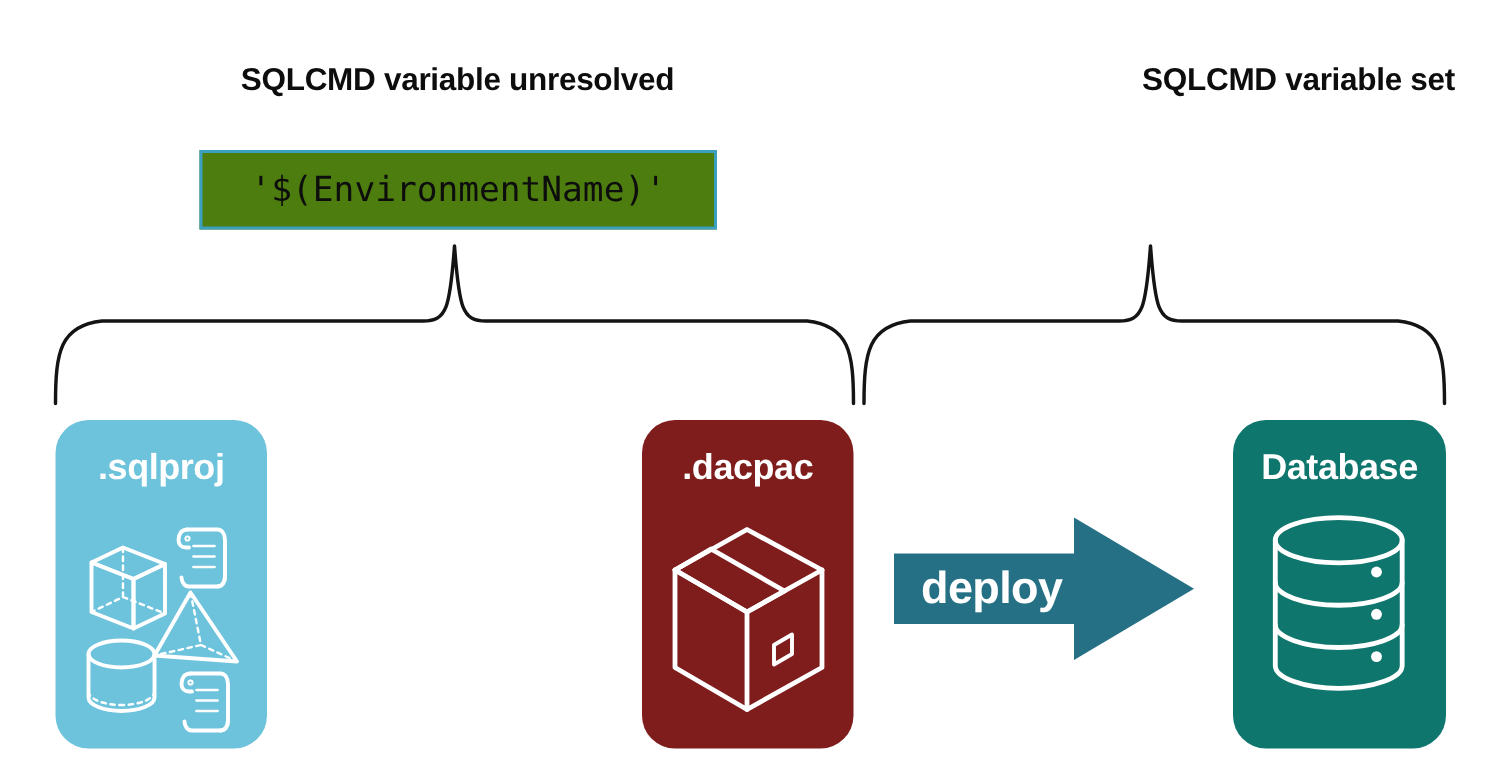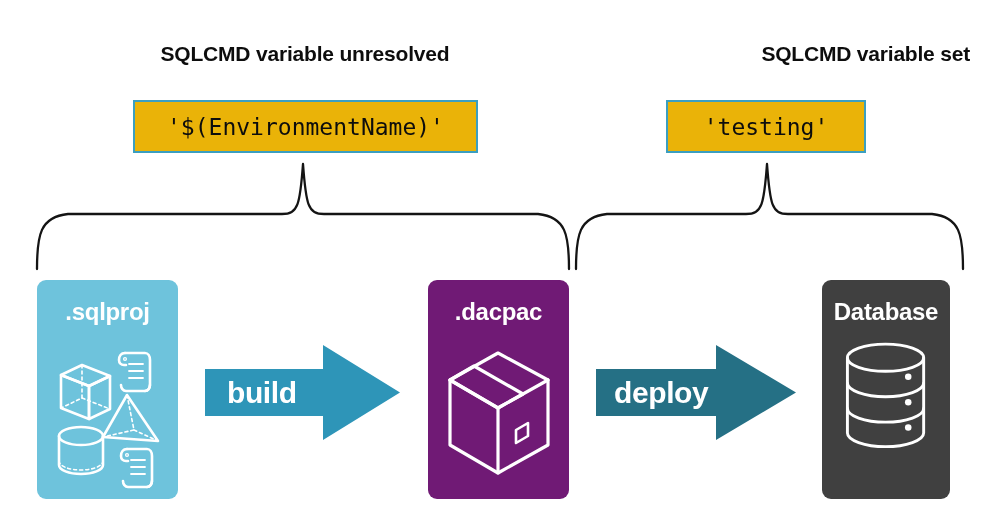--- a/index.html
+++ b/index.html
@@ -32,21 +32,21 @@
     white-space: nowrap;
   }
   #title-left  { left: 0;   top: 30px; width: 610px; }
   #title-right { left: 565px; top: 30px; width: 405px; text-align: right; }
 
   
   .code-box {
     position: absolute;
     box-sizing: border-box;
     border: 2px solid #3b9fc0;
-    background: #eab308;
+    background: #4d7c0f;
     display: flex;
     align-items: center;
     justify-content: center;
     font-family: "DejaVu Sans Mono", "Liberation Mono", monospace;
     font-size: 23px;
     color: #0d0d0d;
     letter-spacing: 0px;
     white-space: nowrap;
   }
   #code-box-left  { left: 133px; top: 88px; width: 345px; height: 53px; }
@@ -58,39 +58,39 @@
     top: 145px;
     left: 0;
     width: 1000px;
     height: 115px;
     pointer-events: none;
   }
 
   
   .card {
     position: absolute;
-    border-radius: 9px;
+    border-radius: 22px;
     box-sizing: border-box;
     text-decoration: underline;
   }
   .card-label {
     position: absolute;
     left: 0;
     right: 0;
     text-align: center;
     color: #ffffff;
     font-family: "Liberation Sans", sans-serif;
     font-weight: bold;
     font-size: 24px;
     letter-spacing: -0.3px;
     white-space: nowrap;
   }
   #card-sqlproj  { left: 37px;  top: 268px; width: 141px; height: 219px; background: #6ec3dc; }
-  #card-dacpac   { left: 428px; top: 268px; width: 141px; height: 219px; background: #701a75; }
-  #card-database { left: 822px; top: 268px; width: 128px; height: 219px; background: #404040; }
+  #card-dacpac   { left: 428px; top: 268px; width: 141px; height: 219px; background: #7f1d1d; }
+  #card-database { left: 822px; top: 268px; width: 142px; height: 219px; background: #0f766e; }
   .card-label { top: 18px; }
   .card-art {
     position: absolute;
     left: 0; right: 0; bottom: 0;
     top: 55px;
   }
 
   
   .arrow-wrap { position: absolute; }
   #arrow-build  { left: 205px; top: 333px; width: 195px; height: 95px; }
@@ -119,21 +119,20 @@
 <body>
 
 <div id="stage">
 
   <div class="brace-title" id="title-left">SQLCMD variable unresolved</div>
 
   <div class="brace-title" id="title-right">SQLCMD variable set</div>
 
   <div class="code-box" id="code-box-left">'$(EnvironmentName)'</div>
 
-  <div class="code-box" id="code-box-right">'testing'</div>
 
   <svg class="brace-svg" viewBox="0 0 1000 115">
 
     <path d="M 37 112
              C 37 78, 40 60, 68 57
              L 282 57
              C 298 57, 300 48, 303 7
              C 306 48, 308 57, 324 57
              L 538 57
              C 566 60, 569 78, 569 112" fill="none" stroke="#141414" stroke-width="2.3" stroke-linecap="round" stroke-linejoin="round"></path>
@@ -185,26 +184,20 @@
           <path d="M 6 4 L 26 4 C 29 4, 31 7, 31 11 L 31 35
                    C 31 39, 29 42, 26 42 L 7 42 C 4 42, 2 39, 2 36"></path>
           <path d="M 26 42 C 29 42, 31 39, 31 36"></path>
           <path d="M 10 15 L 24 15 M 10 22 L 24 22 M 10 29 L 24 29" stroke-width="1.8"></path>
           <circle cx="6" cy="10" r="1.4" stroke-width="1.3"></circle>
         </g>
       </g>
     </svg>
   </div>
 
-  <div class="arrow-wrap" id="arrow-build">
-    <svg viewBox="0 0 195 95" width="195" height="95">
-      <path d="M 0 24 L 118 24 L 118 0 L 195 47.5 L 118 95 L 118 71 L 0 71 Z" fill="#2e95b8"></path>
-    </svg>
-    <div class="arrow-label">build</div>
-  </div>
 
   <div class="card" id="card-dacpac">
     <div class="card-label">.dacpac</div>
     <svg class="card-art" viewBox="0 0 141 164">
       <g fill="none" stroke="#ffffff" stroke-width="3.2" stroke-linejoin="round" stroke-linecap="round">
 
         <path d="M 22 45 L 70 18 L 120 45 L 120 110 L 70 138 L 22 110 Z"></path>
         <path d="M 22 45 L 70 73 L 120 45"></path>
         <path d="M 70 73 L 70 138"></path>
 

